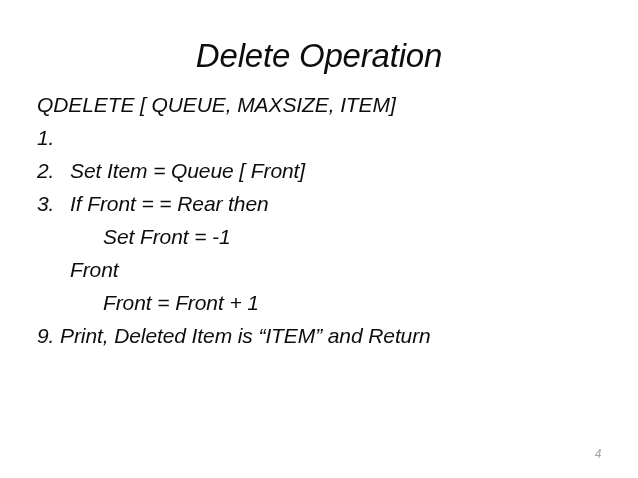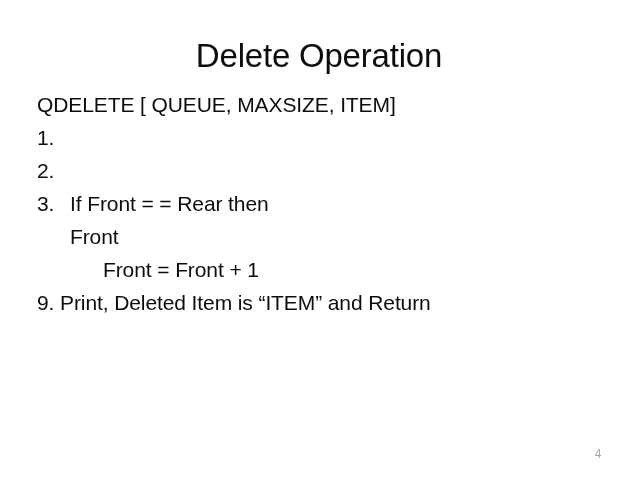--- a/index.html
+++ b/index.html
@@ -10,20 +10,21 @@
   body {
     font-family: "Liberation Sans", "DejaVu Sans", sans-serif;
     color: #000000;
   }
   .slide {
     position: relative;
     width: 638px;
     height: 478px;
     background: #ffffff;
     overflow: hidden;
+    font-style: italic;
   }
   .slide-title {
     position: absolute;
     left: 0;
     top: 36px;
     width: 638px;
     text-align: center;
     font-size: 33px;
     line-height: 40px;
     font-weight: 400;
@@ -79,22 +80,23 @@
 </head>
 <body>
 
 <div class="slide">
 
   <div class="slide-title">Delete Operation</div>
 
   <div class="body-block" id="body-block">
       <div class="line"><span>QDELETE [ QUEUE, MAXSIZE, ITEM]</span></div>
       <div class="line numbered"><span class="marker">1.</span></div>
-      <div class="line numbered"><span class="marker">2.</span></div>
+      <div class="line numbered"><span class="marker">2.</span><span>Set Item = Queue [ Front]</span></div>
       <div class="line numbered"><span class="marker">3.</span><span>If Front = = Rear then</span></div>
+      <div class="line indent-2"><span>Set Front = -1</span></div>
       <div class="line indent-1"><span>Front</span></div>
       <div class="line indent-2"><span>Front = Front + 1</span></div>
       <div class="line"><span>9. Print, Deleted Item is “ITEM” and Return</span></div>
     </div>
 
   <div class="page-number">4</div>
 
 </div>
 
 </body></html>

